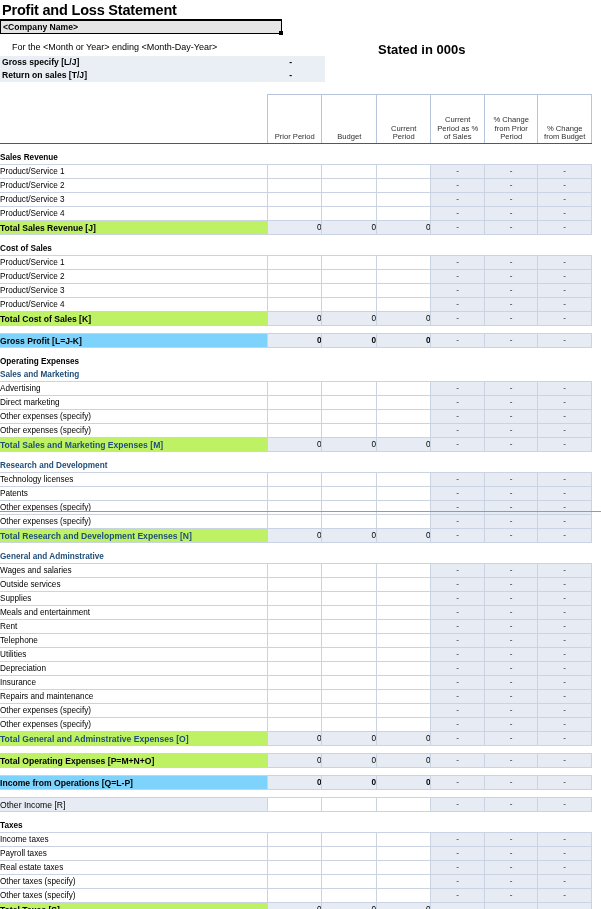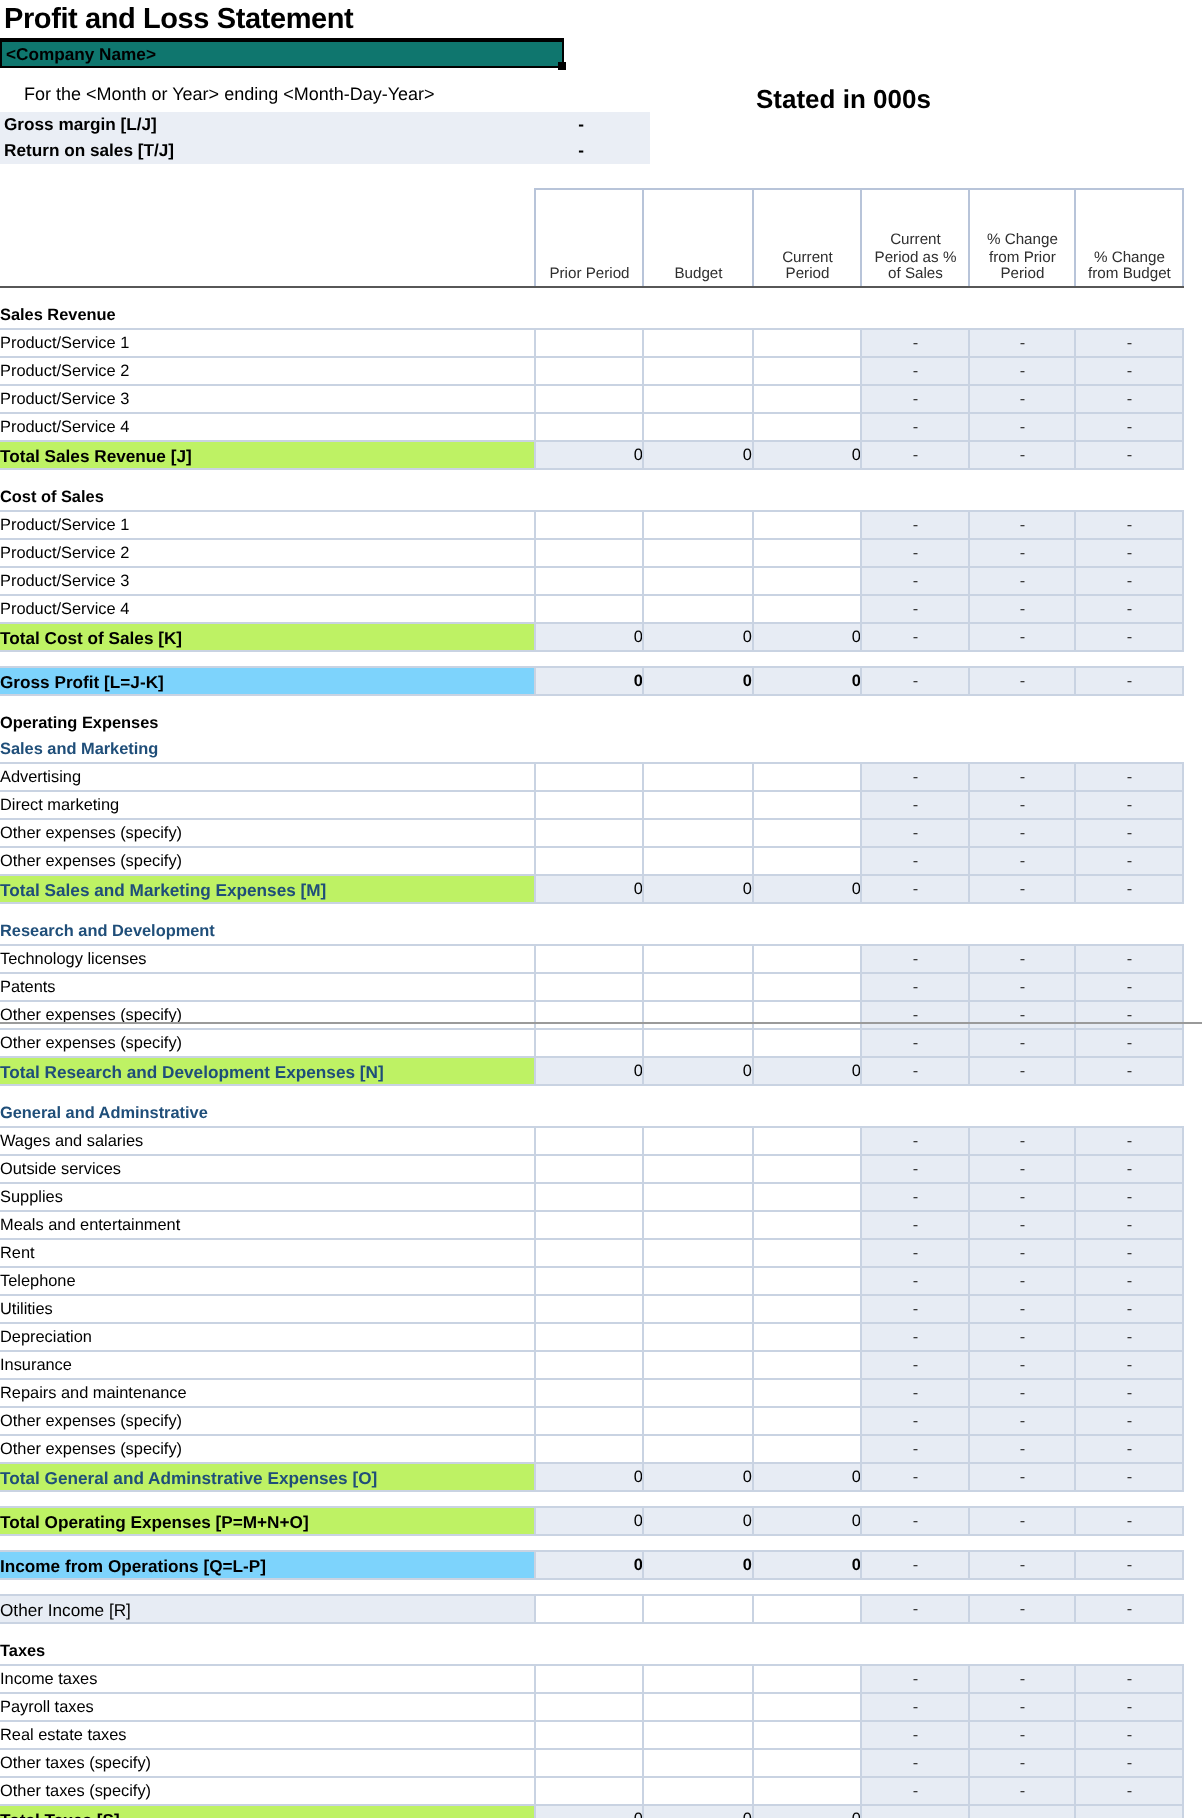--- a/index.html
+++ b/index.html
@@ -32,21 +32,21 @@
   .company-cell {
     width: 282px;
     height: 14px;
     box-sizing: border-box;
     border: 1.6px solid #000;
     font-size: 8.6px;
     font-weight: bold;
     line-height: 11px;
     padding: 1px 0 0 2px;
     position: relative;
-    background: #0f766e;
+    background: #e5e5e5;
   }
   .fill-handle {
     position: absolute;
     right: -2px;
     bottom: -2px;
     width: 4px;
     height: 4px;
     background: #000;
   }
   .period-row {
@@ -189,21 +189,21 @@
     <span class="fill-handle"></span>
   </div>
   <div class="period-row">
     <span class="period-text">For the &lt;Month or Year&gt; ending &lt;Month-Day-Year&gt;</span>
     <span class="stated-text">Stated in 000s</span>
   </div>
 </div>
 
 <div class="ratio-block">
   <div class="ratio-row">
-    <span class="ratio-label">Gross margin  [L/J]</span>
+    <span class="ratio-label">Gross specify  [L/J]</span>
     <span class="ratio-val">-</span>
   </div>
   <div class="ratio-row">
     <span class="ratio-label">Return on sales  [T/J]</span>
     <span class="ratio-val">-</span>
   </div>
 </div>
 
 <div class="gap-12"></div>
 

